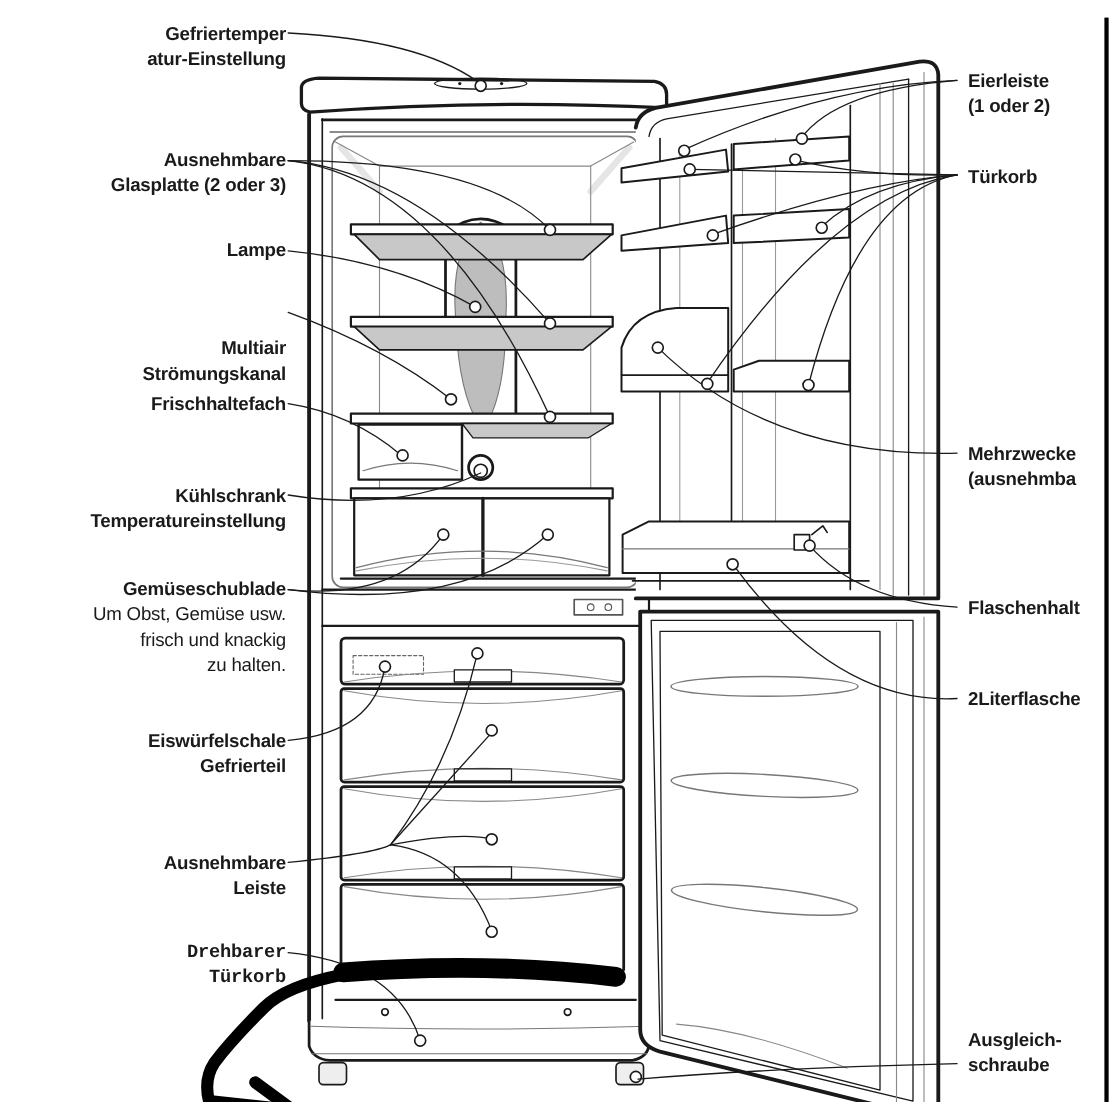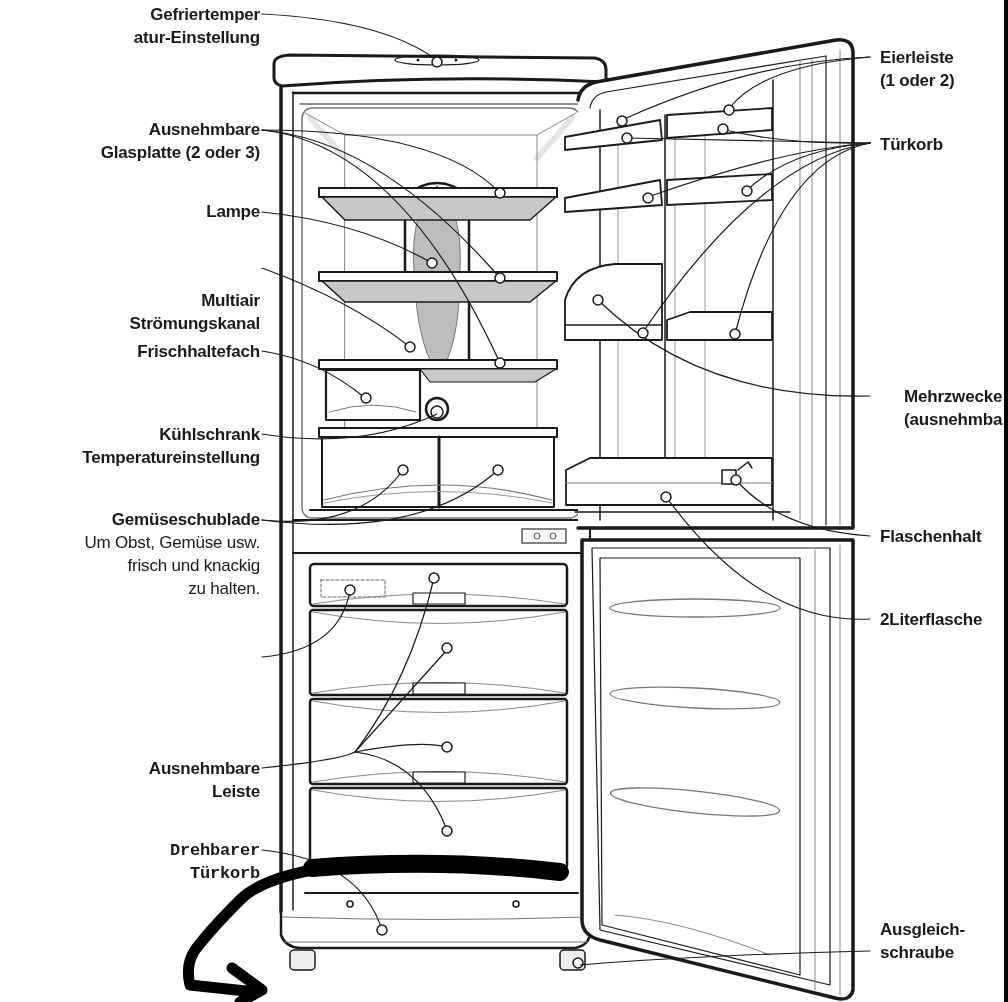--- a/index.html
+++ b/index.html
@@ -1,17 +1,17 @@
 <!DOCTYPE html>
 <html><head>
 <meta charset="utf-8">
 <style>
   html, body { margin:0; padding:0; background:#ffffff; }
   body { width:1008px; height:1002px; position:relative; overflow:hidden; font-family:"Liberation Sans", sans-serif; }
-  #stage { position:absolute; left:0; top:0; width:1008px; height:714px; }
+  #stage { position:absolute; left:0; top:16px; width:1008px; height:714px; }
   svg#fridge { position:absolute; left:0; top:0; }
   .lbl { position:absolute; font-family:"Liberation Sans", sans-serif; font-weight:bold; font-size:17px; line-height:23px; color:#1a1a1a; white-space:nowrap; letter-spacing:-0.2px; }
   .lbl.left { text-align:right; }
   .lbl.right { text-align:left; }
   .lbl .line { display:block; }
   .lbl .normal { font-weight:normal; }
   .annot { position:absolute; font-family:"DejaVu Sans", sans-serif; font-size:29px; color:#111; white-space:nowrap; letter-spacing:-0.5px; }
   .rightedge { position:absolute; right:0; top:0; width:4px; height:1002px; background:#000; }
 </style>
 </head>
@@ -240,37 +240,41 @@
   <div class="lbl left" style="right:748px; top:423px;">
     <span class="line">Kühlschrank</span>
     <span class="line">Temperatureinstellung</span>
   </div>
   <div class="lbl left" style="right:748px; top:508px;">
     <span class="line">Gemüseschublade</span>
     <span class="line normal">Um Obst, Gemüse usw.</span>
     <span class="line normal">frisch und knackig</span>
     <span class="line normal">zu halten.</span>
   </div>
+  <div class="lbl left" style="right:748px; top:646px;">
+    <span class="line">Eiswürfelschale</span>
+    <span class="line">Gefrierteil</span>
+  </div>
   <div class="lbl left" style="right:748px; top:757px;">
     <span class="line">Ausnehmbare</span>
     <span class="line">Leiste</span>
   </div>
   <div class="lbl left" style="right:748px; top:839px;font-family:Liberation Mono, monospace;">
     <span class="line">Drehbarer</span>
     <span class="line">Türkorb</span>
   </div>
 
   <div class="lbl right" style="left:880px; top:46px;">
     <span class="line">Eierleiste</span>
     <span class="line">(1 oder 2)</span>
   </div>
   <div class="lbl right" style="left:880px; top:133px;">
     <span class="line">Türkorb</span>
   </div>
-  <div class="lbl right" style="left:880px; top:385px;margin-left:24px;">
+  <div class="lbl right" style="left:880px; top:385px;">
     <span class="line">Mehrzwecke</span>
     <span class="line">(ausnehmba</span>
   </div>
   <div class="lbl right" style="left:880px; top:525px;">
     <span class="line">Flaschenhalt</span>
   </div>
   <div class="lbl right" style="left:880px; top:608px;">
     <span class="line">2Literflasche</span>
   </div>
   <div class="lbl right" style="left:880px; top:918px;">

